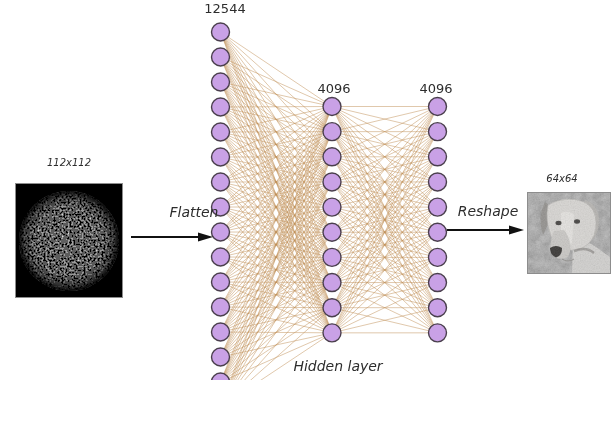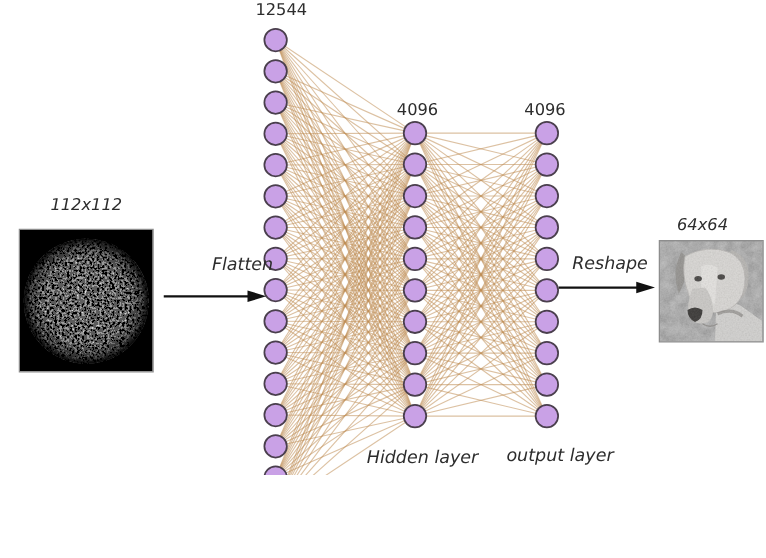--- a/index.html
+++ b/index.html
@@ -4,21 +4,21 @@
 <style>
   html,body{margin:0;padding:0;background:#ffffff;}
   .stage{position:relative;width:613px;height:380px;background:#ffffff;overflow:hidden;
          font-family:"DejaVu Sans",sans-serif;}
   #net{position:absolute;left:0;top:0;}
   .lbl{position:absolute;transform:translateX(-50%);white-space:nowrap;color:#2d2d2d;
        font-family:"DejaVu Sans",sans-serif;}
   .num{font-size:13px;font-style:normal;}
   .name{font-size:14px;font-style:italic;}
   .arrowlbl{font-size:14px;font-style:italic;}
-  .imglbl{font-size:13px;font-style:italic;}
+  .imglbl{font-size:10px;font-style:italic;}
   .imgbox{position:absolute;outline:1px solid #8d8d8d;background:#000;}
   #input-image{left:16px;top:184px;width:106px;height:113px;}
   #output-image{left:528px;top:193px;width:82px;height:80px;background:#6a6a6a;}
   #lbl-num-input{left:225px;top:1px;}
   #lbl-num-hidden{left:334px;top:81px;}
   #lbl-num-output{left:436px;top:81px;}
   #lbl-name-input{left:242px;top:416px;}
   #lbl-name-hidden{left:338px;top:358px;}
   #lbl-name-output{left:448px;top:357px;}
   #lbl-flatten{left:158px;top:204px;margin-left:36px;}
@@ -346,21 +346,20 @@
       <line x1="447" y1="230" x2="512" y2="230" stroke="#111111" stroke-width="1.8"></line>
       <polygon points="524,230 509,225.4 509,234.6" fill="#111111"></polygon>
     </g>
   </svg>
 
   <div class="lbl num" id="lbl-num-input">12544</div>
   <div class="lbl num" id="lbl-num-hidden">4096</div>
   <div class="lbl num" id="lbl-num-output">4096</div>
 
   <div class="lbl name" id="lbl-name-hidden">Hidden layer</div>
-  <div class="lbl name" id="lbl-name-output">output layer</div>
 
   <div class="lbl arrowlbl" id="lbl-flatten">Flatten</div>
   <div class="lbl arrowlbl" id="lbl-reshape">Reshape</div>
 
   <div class="lbl imglbl" id="lbl-img-in">112x112</div>
   <div class="lbl imglbl" id="lbl-img-out">64x64</div>
 
   <div class="imgbox" id="input-image">
     <svg width="106" height="113" viewBox="0 0 106 113">
       <defs>

